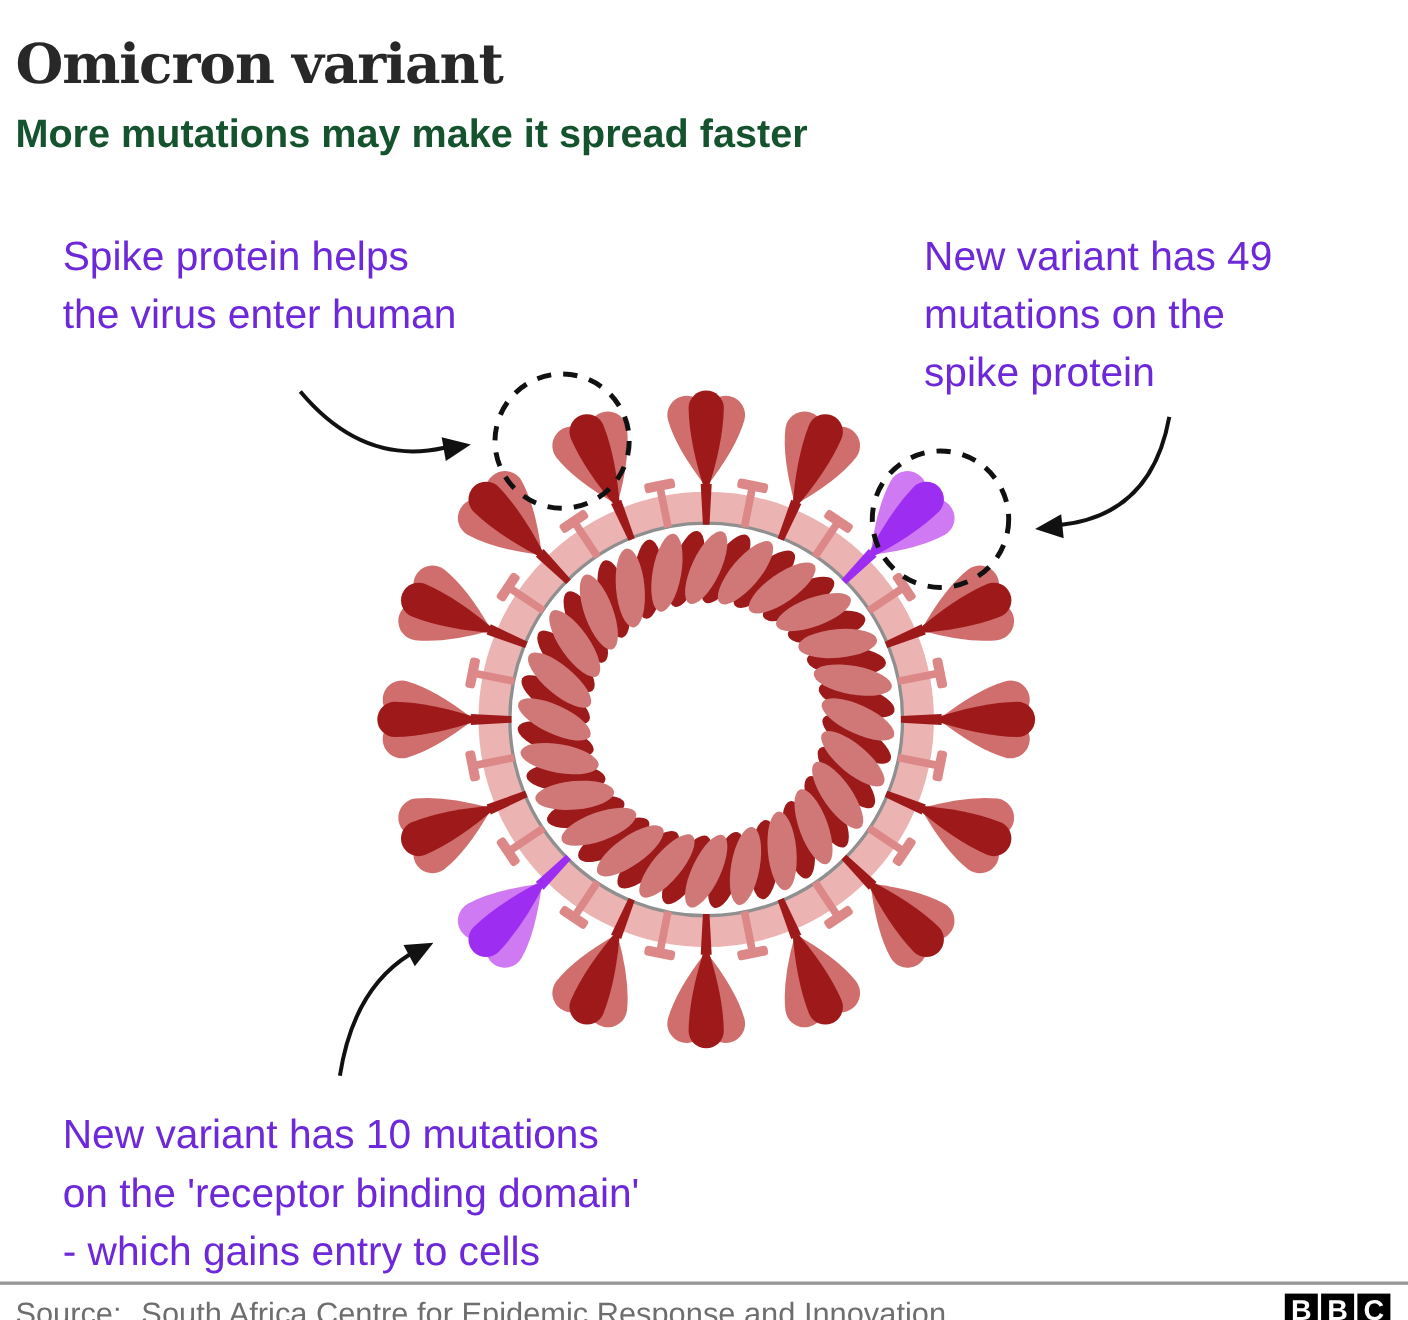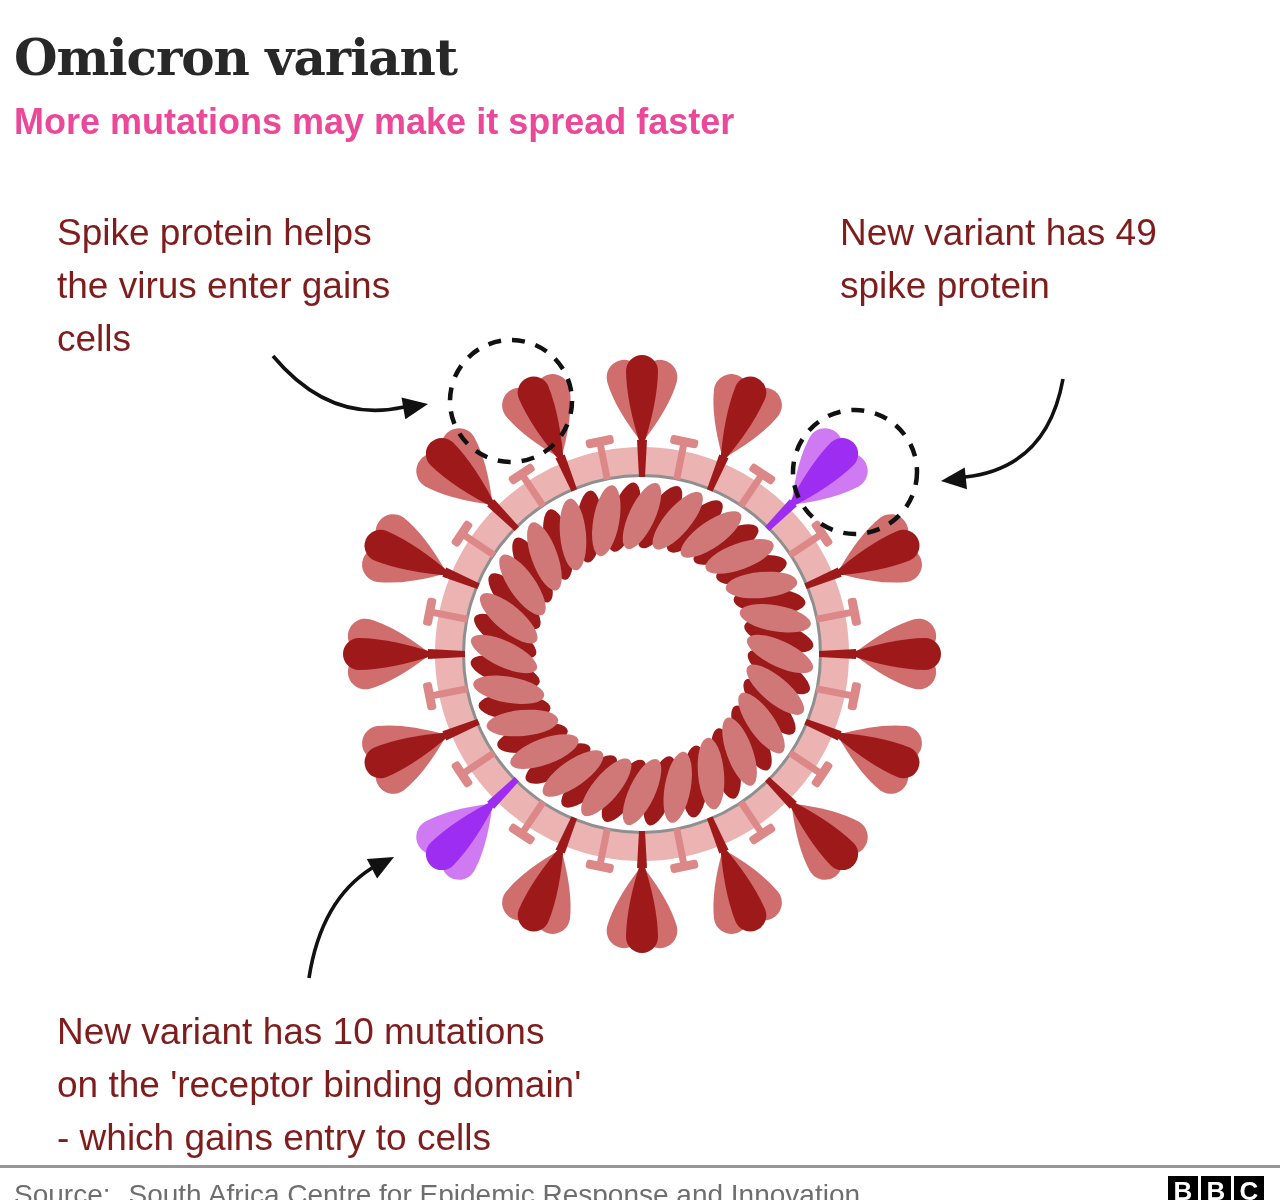--- a/index.html
+++ b/index.html
@@ -1,22 +1,22 @@
 <!DOCTYPE html>
 <html><head>
 <meta charset="utf-8">
 <style>
   html,body{margin:0;padding:0;background:#ffffff;}
   .canvas{position:relative;width:1280px;height:1200px;background:#ffffff;overflow:hidden;
           font-family:"Liberation Sans",sans-serif;margin-top:16px;}
   .title{position:absolute;left:14px;top:12px;font-family:"DejaVu Serif",serif;
          font-weight:700;font-size:50px;line-height:1.2;color:#282828;letter-spacing:-1px;}
   .subtitle{position:absolute;left:14px;top:84px;font-weight:700;font-size:36px;
-            line-height:1.2;color:#ec4899;}
-  .ann{position:absolute;font-size:37px;line-height:53px;color:#7f1d1d;}
+            line-height:1.2;color:#14532d;}
+  .ann{position:absolute;font-size:37px;line-height:53px;color:#6d28d9;}
   #ann-spike{left:57px;top:190px;}
   #ann-32{left:840px;top:190px;}
   #ann-10{left:57px;top:989px;}
   #virus-svg{position:absolute;left:0;top:0;}
   .divider{position:absolute;left:0;top:1149px;width:1280px;height:3px;background:#979797;}
   .source{position:absolute;left:14px;top:1163px;font-size:28px;color:#6e6e6e;white-space:nowrap;}
   .source .lbl{margin-right:18px;}
   .bbc{position:absolute;right:16px;top:1160px;display:flex;gap:3px;}
   .bbc span{display:block;width:30px;height:31px;background:#000000;color:#ffffff;
             font-weight:700;font-size:26px;line-height:31px;text-align:center;}
@@ -257,26 +257,26 @@
         <polygon points="941,465 964.7,451.4 967.0,473.3" fill="#111111"></polygon>
       </g>
       <g>
         <path d="M309,962 Q321,884 372,852" fill="none" stroke="#111111" stroke-width="3.6"></path>
         <polygon points="394,841 377.1,862.4 366.8,843.0" fill="#111111"></polygon>
       </g>
     </svg>
 
   <div class="ann" id="ann-spike">
     <div>Spike protein helps</div>
-    <div>the virus enter gains</div>
-    <div>cells</div>
+    <div>the virus enter human</div>
   </div>
 
   <div class="ann" id="ann-32">
     <div>New variant has 49</div>
+    <div>mutations on the</div>
     <div>spike protein</div>
   </div>
 
   <div class="ann" id="ann-10">
     <div>New variant has 10 mutations</div>
     <div>on the 'receptor binding domain'</div>
     <div>- which gains entry to cells</div>
   </div>
 
   <div class="divider"></div>

